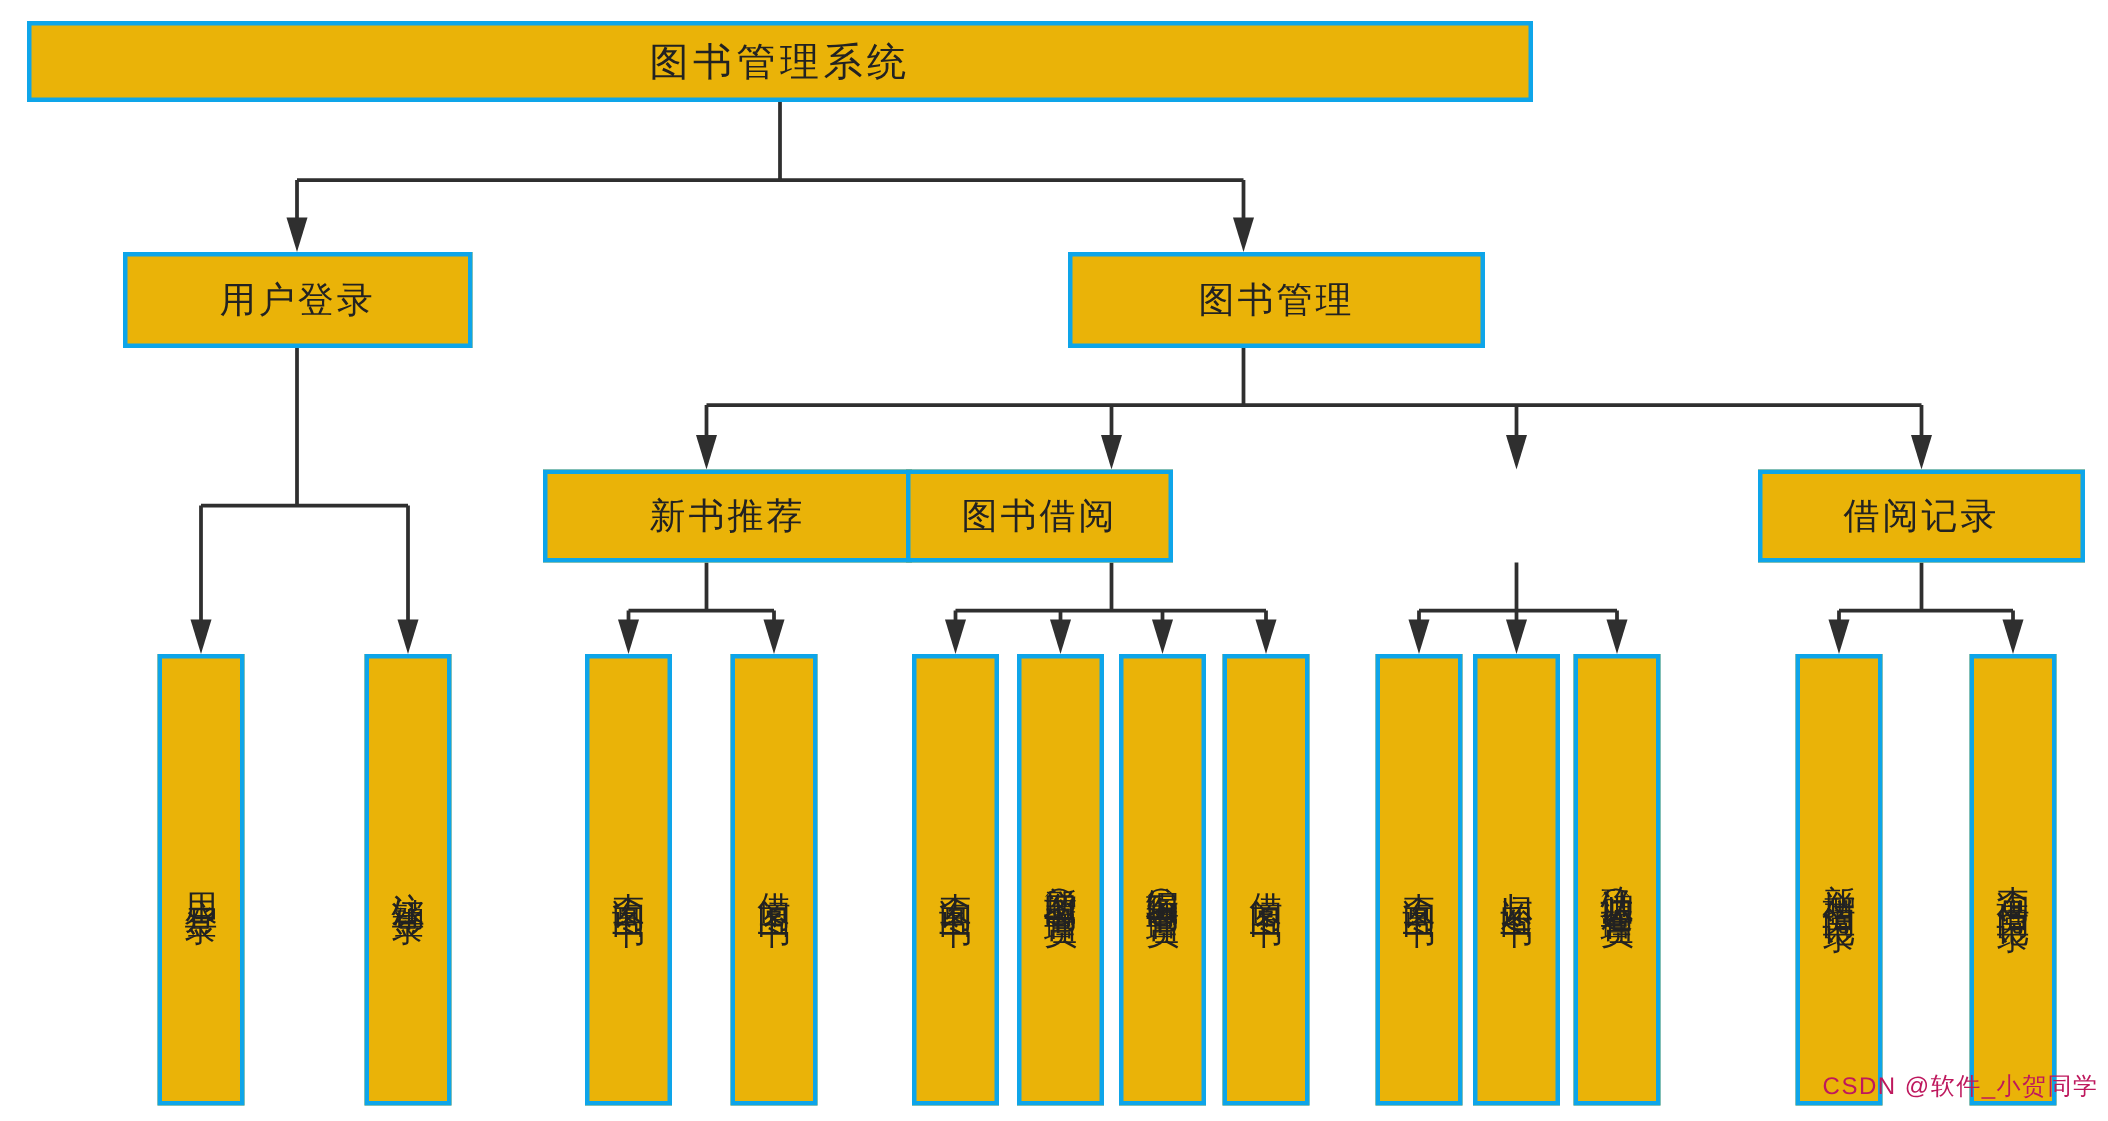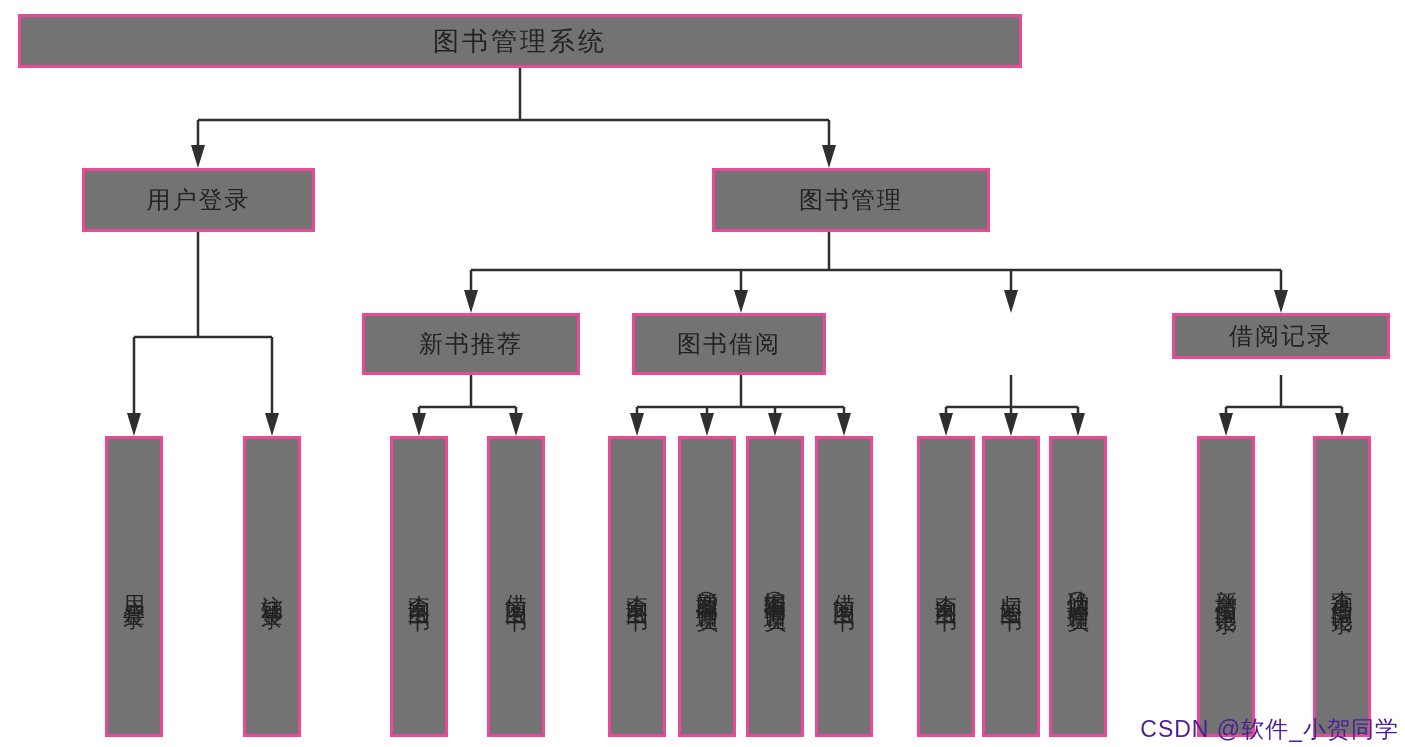--- a/index.html
+++ b/index.html
@@ -8,44 +8,44 @@
     width:1405px;height:747px;
     background:#ffffff;
     font-family:"Liberation Sans","DejaVu Sans",sans-serif;
     color:#222222;
     overflow:hidden;
   }
   .connectors{position:absolute;left:0;top:0;z-index:1;}
   .node{
     position:absolute;
     box-sizing:border-box;
-    border:3px solid #ec4899;
-    background:#737373;
+    border:3px solid #0ea5e9;
+    background:#eab308;
     display:flex;
     align-items:center;
     justify-content:center;
     z-index:2;
   }
   .node.h{font-size:24px;letter-spacing:2px;}
   .node.root{font-size:26px;letter-spacing:3px;}
   .node.v{
     font-size:22px;
     writing-mode:vertical-rl;
     text-orientation:mixed;
     letter-spacing:5px;
     line-height:1;
   }
   .node.v.long{letter-spacing:3px;}
   .watermark{
     position:absolute;
     right:6px;
     top:714px;
     z-index:5;
-    font-size:23px;
-    color:#4c1d95;
+    font-size:16px;
+    color:#be185d;
     letter-spacing:1px;
     white-space:nowrap;
   }
 </style>
 </head>
 <body>
 
 <div class="stage">
 
   <svg class="connectors" width="1405" height="747" viewBox="0 0 1405 747">
@@ -80,23 +80,23 @@
     <use href="#ah" x="1078" y="436"></use>
     <use href="#ah" x="1226" y="436"></use>
     <use href="#ah" x="1342" y="436"></use>
   </svg>
 
   <div class="node h root" style="left:18px;top:14px;width:1004px;height:54px">图书管理系统</div>
 
   <div class="node h" style="left:82px;top:168px;width:233px;height:64px">用户登录</div>
   <div class="node h" style="left:712px;top:168px;width:278px;height:64px">图书管理</div>
 
-  <div class="node h" style="left:362px;top:313px;width:218px;height:62px">新书推荐</div>
-  <div class="node h" style="left:632px;top:313px;width:194px;height:62px">图书借阅</div>
-  <div class="node h" style="left:1172px;top:313px;width:218px;height:46px">借阅记录</div>
+  <div class="node h" style="left:362px;top:313px;width:246px;height:62px">新书推荐</div>
+  <div class="node h" style="left:604px;top:313px;width:178px;height:62px">图书借阅</div>
+  <div class="node h" style="left:1172px;top:313px;width:218px;height:62px">借阅记录</div>
 
   <div class="node v" style="left:105px;top:436px;width:58px;height:301px">用户登录</div>
   <div class="node v" style="left:243px;top:436px;width:58px;height:301px">注销登录</div>
 
   <div class="node v" style="left:390px;top:436px;width:58px;height:301px">查询图书</div>
   <div class="node v" style="left:487px;top:436px;width:58px;height:301px">借阅图书</div>
 
   <div class="node v" style="left:608px;top:436px;width:58px;height:301px">查询图书</div>
   <div class="node v long" style="left:678px;top:436px;width:58px;height:301px">新增图书（管理员）</div>
   <div class="node v long" style="left:746px;top:436px;width:58px;height:301px">编辑图书（管理员）</div>

